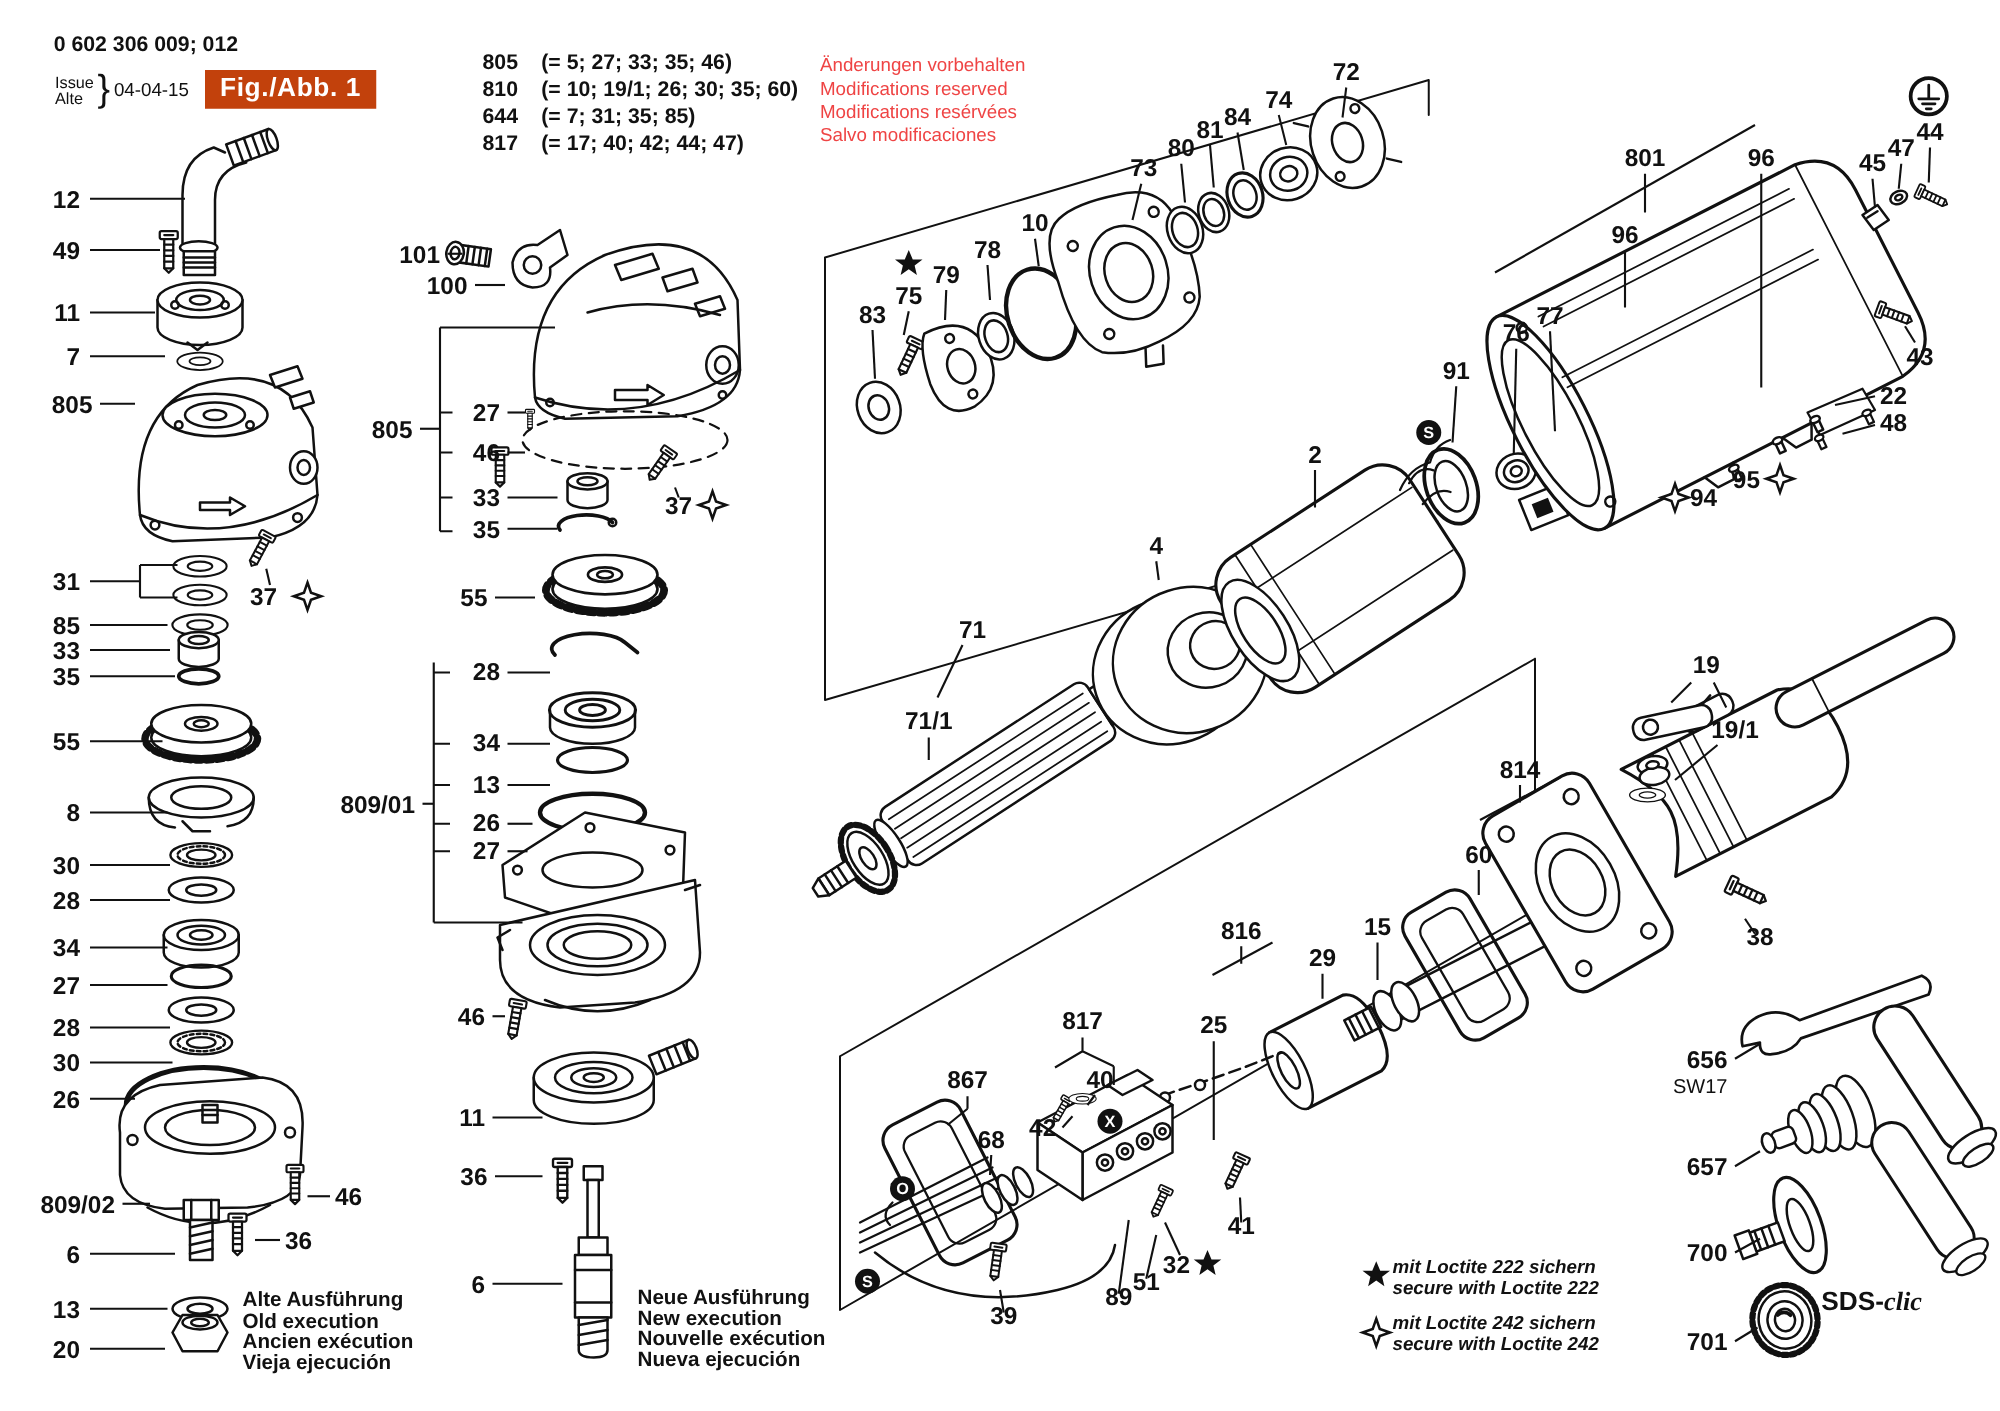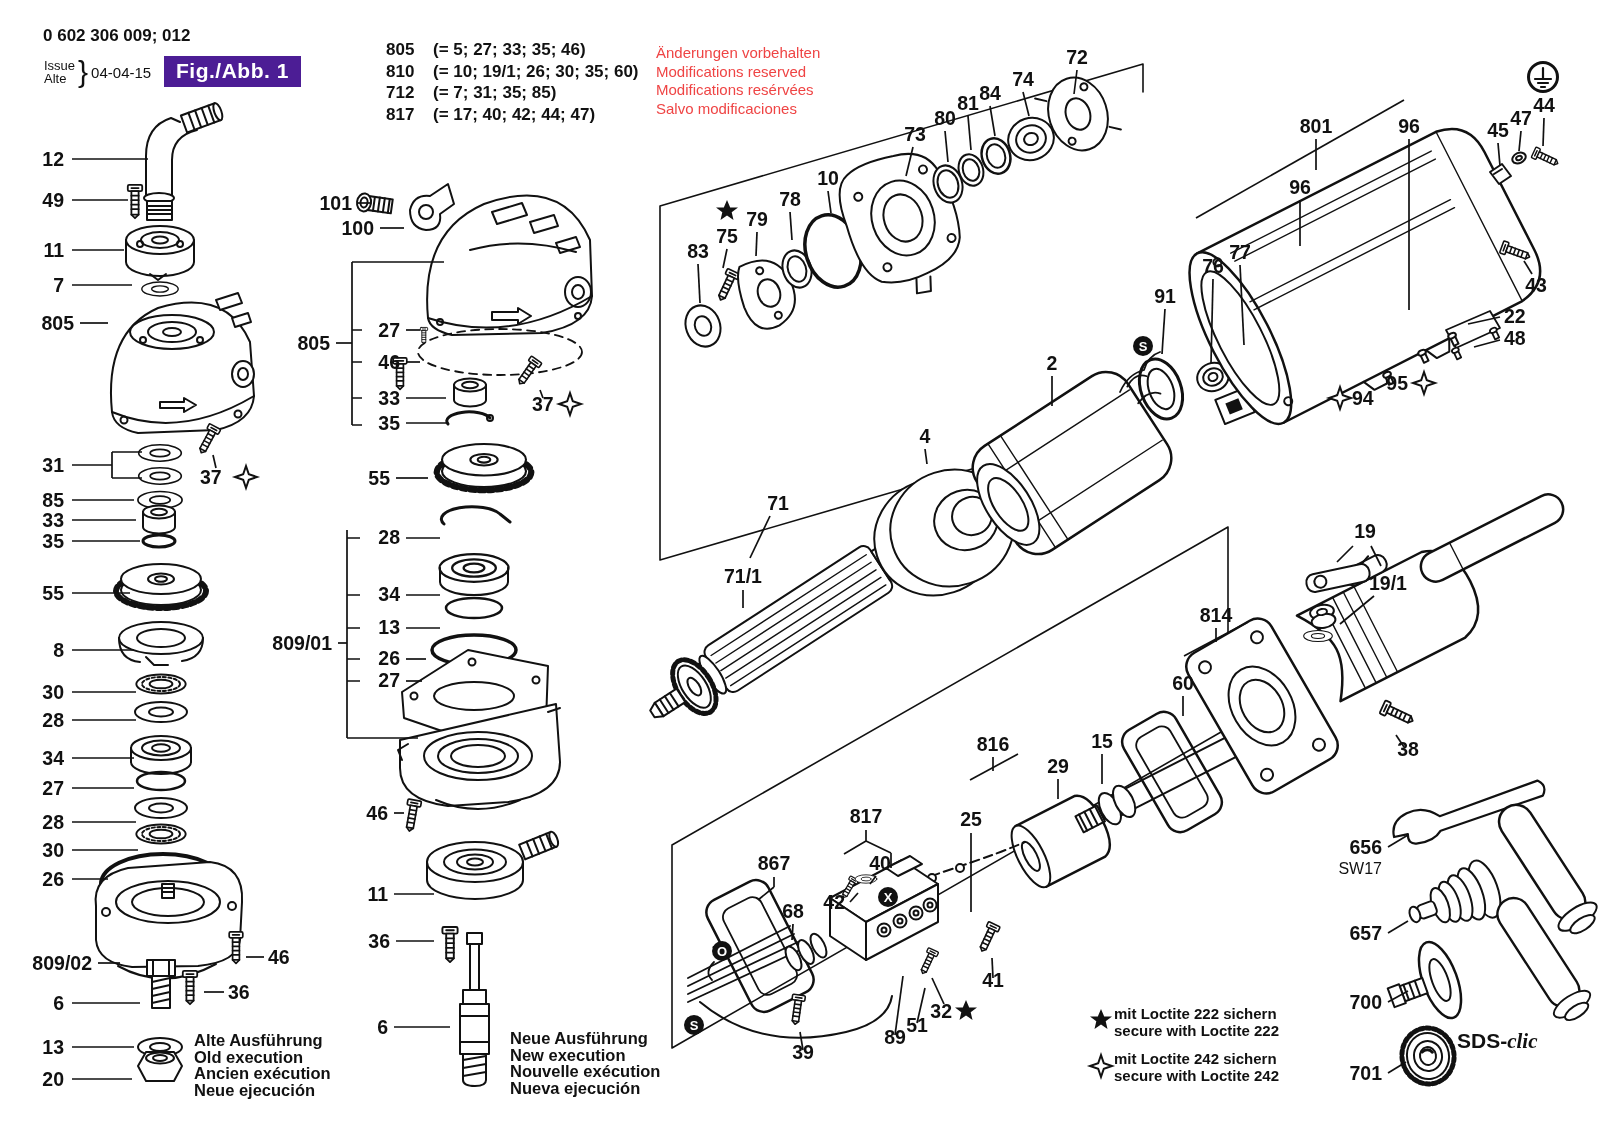--- a/index.html
+++ b/index.html
@@ -5,30 +5,30 @@
   html,body{margin:0;padding:0;background:#fff;}
   #page{position:relative;width:1600px;height:1129px;background:#fff;overflow:hidden;
         font-family:"Liberation Sans",sans-serif;color:#111;}
   #diagram{position:absolute;left:0;top:0;}
   .tblock{position:absolute;white-space:nowrap;}
   #hdr-num{left:43px;top:26px;font-size:17px;font-weight:bold;}
   #issue-row{left:44px;top:55px;display:flex;align-items:center;}
   .iss-lines{font-size:13px;line-height:13px;font-weight:400;}
   .brace{font-size:30px;font-weight:300;margin:0 3px;}
   .date{font-size:15px;font-weight:400;}
-  #fig-box{left:164px;top:56px;background:#4c1d95;color:#fff;font-size:21px;font-weight:bold;
+  #fig-box{left:164px;top:56px;background:#c2410c;color:#fff;font-size:21px;font-weight:bold;
            padding:3px 12px 4px 12px;letter-spacing:0.5px;}
   #variants{left:386px;top:39px;font-size:17px;font-weight:bold;line-height:21.5px;}
   .vrow{display:flex;}
   .vcode{width:47px;}
   #mods{left:656px;top:44px;font-size:15px;font-weight:400;line-height:18.5px;color:#ef4444;}
   .exec{font-size:16.5px;font-weight:bold;line-height:16.5px;margin-top:12px;}
   #old-exec{left:194px;top:1020px;}
   #new-exec{left:510px;top:1018px;}
-  .loctite{font-size:15px;font-weight:bold;line-height:16.5px;}
+  .loctite{font-size:15px;font-weight:bold;line-height:16.5px;font-style:italic;}
   #loctite-1{left:1114px;top:1006px;}
   #loctite-2{left:1114px;top:1051px;}
   #sds{left:1457px;top:1029px;font-size:21px;font-weight:bold;}
   #sds .clic{font-family:"Liberation Serif",serif;font-style:italic;}
 </style>
 </head>
 <body>
 
 <div id="page">
 
@@ -745,41 +745,41 @@
 <div class="tblock" id="variants">
   <div class="vrow">
         <span class="vcode">805</span>
         <span>(= 5; 27; 33; 35; 46)</span>
       </div>
   <div class="vrow">
         <span class="vcode">810</span>
         <span>(= 10; 19/1; 26; 30; 35; 60)</span>
       </div>
   <div class="vrow">
-        <span class="vcode">712</span>
+        <span class="vcode">644</span>
         <span>(= 7; 31; 35; 85)</span>
       </div>
   <div class="vrow">
         <span class="vcode">817</span>
         <span>(= 17; 40; 42; 44; 47)</span>
       </div>
 </div>
 
 <div class="tblock" id="mods">
   <div>Änderungen vorbehalten</div>
   <div>Modifications reserved</div>
   <div>Modifications resérvées</div>
   <div>Salvo modificaciones</div>
 </div>
 
 <div class="tblock exec" id="old-exec">
   <div>Alte Ausführung</div>
   <div>Old execution</div>
   <div>Ancien exécution</div>
-  <div>Neue ejecución</div>
+  <div>Vieja ejecución</div>
 </div>
 
 <div class="tblock exec" id="new-exec">
   <div>Neue Ausführung</div>
   <div>New execution</div>
   <div>Nouvelle exécution</div>
   <div>Nueva ejecución</div>
 </div>
 
 <div class="tblock loctite" id="loctite-1">

